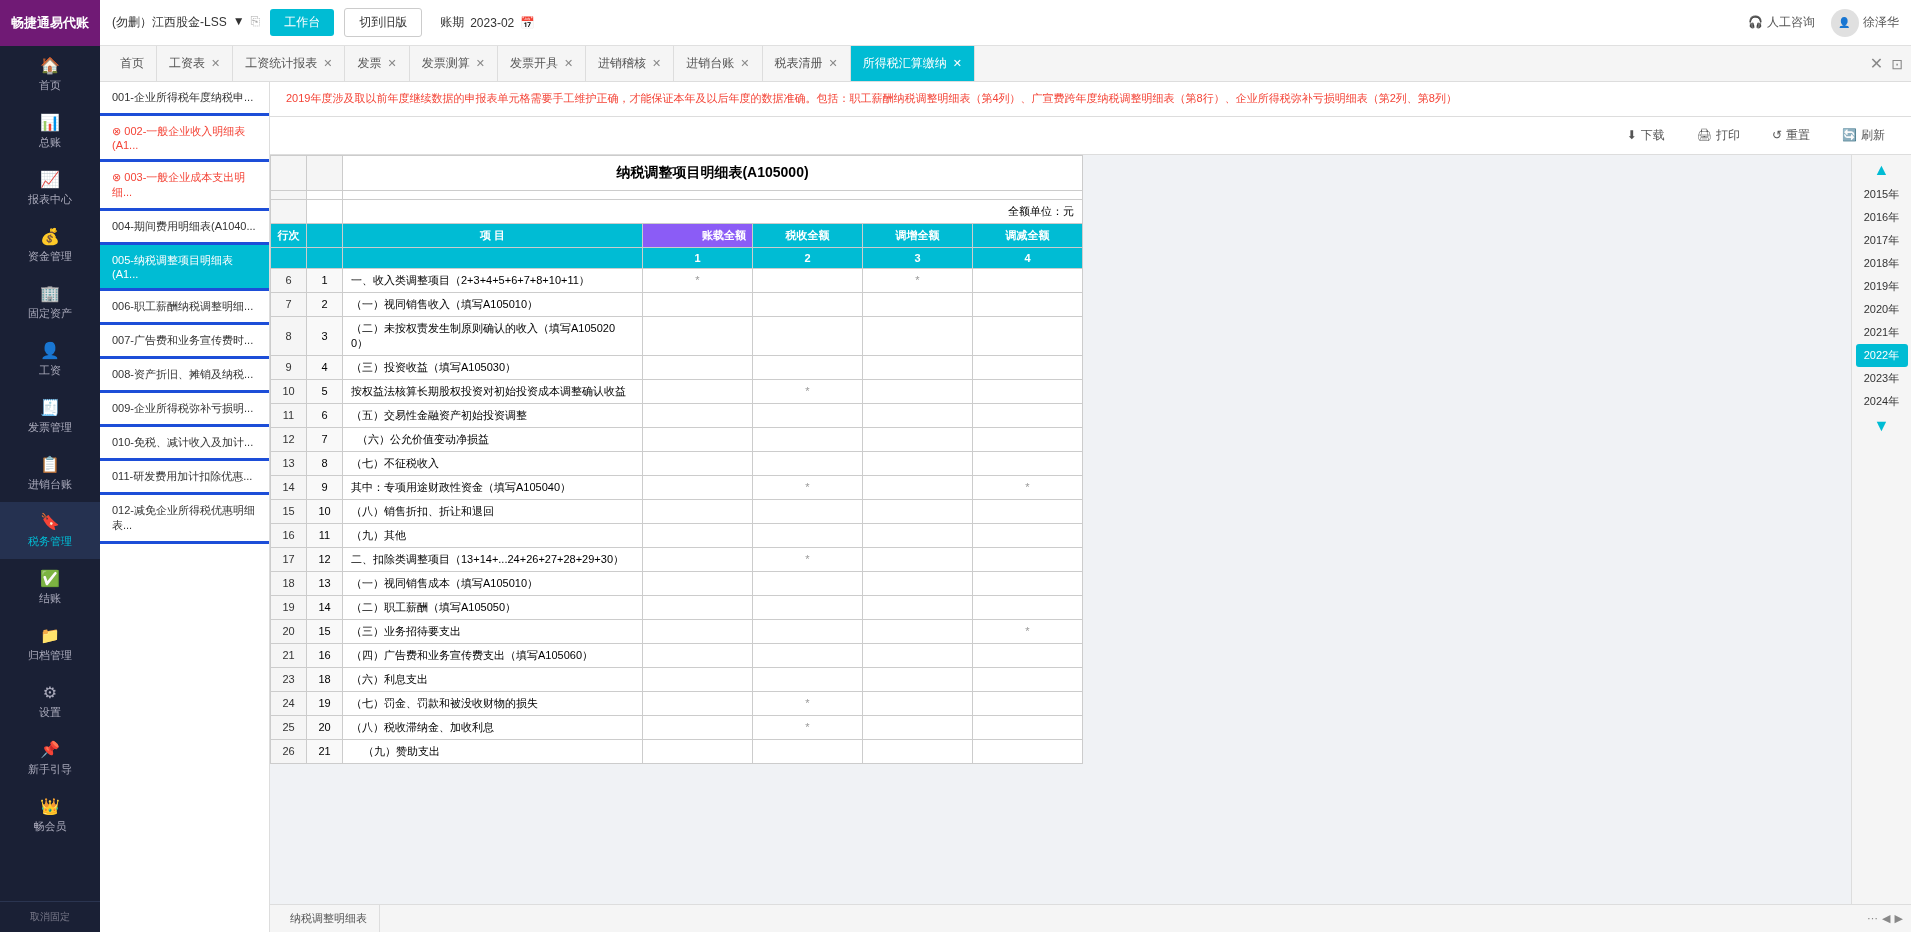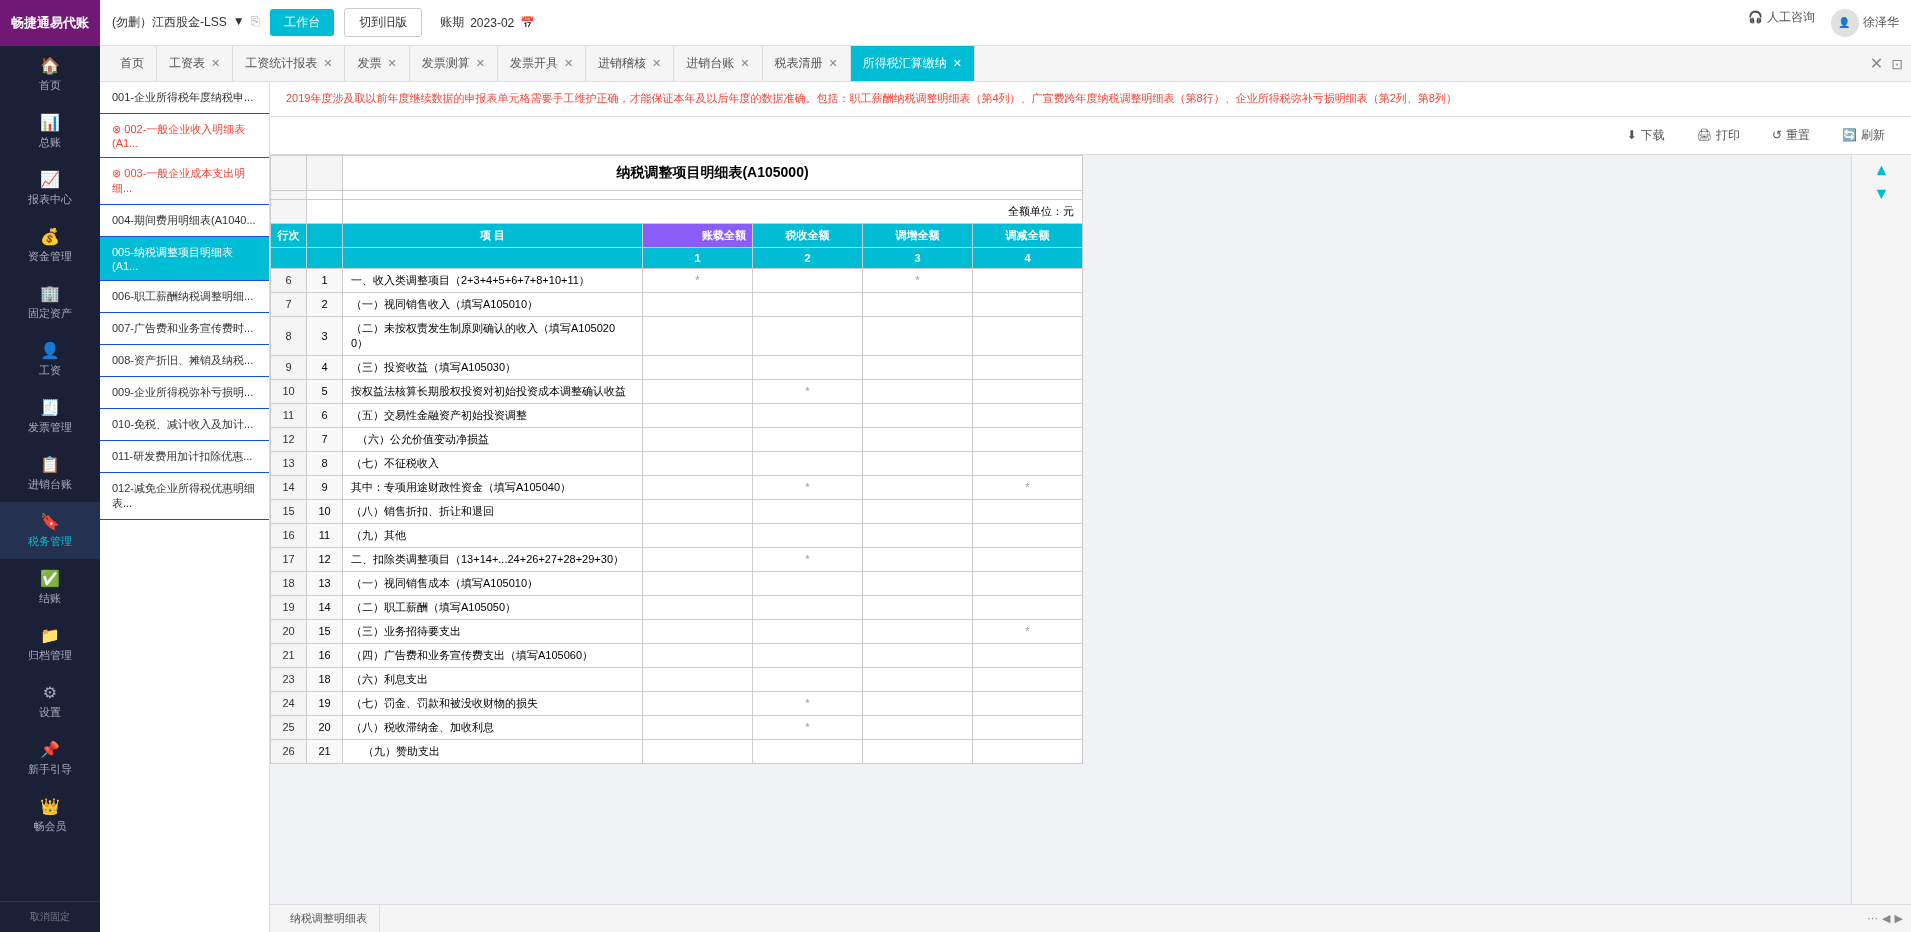--- a/index.html
+++ b/index.html
@@ -15,37 +15,37 @@
 
     
     .main { flex: 1; display: flex; flex-direction: column; overflow: hidden; }
 
     
     .topbar { background: #fff; height: 46px; display: flex; align-items: center; padding: 0 12px; gap: 10px; border-bottom: 1px solid #e0e0e0; flex-shrink: 0; }
     .topbar-company { display: flex; align-items: flex-start; gap: 6px; font-size: 12px; color: #333; }
     .topbar-btn { background: #00bcd4; color: #fff; border: none; border-radius: 3px; padding: 5px 14px; cursor: pointer; font-size: 12px; }
     .topbar-btn-outline { background: #fff; color: #333; border: 1px solid #ccc; border-radius: 3px; padding: 5px 14px; cursor: pointer; font-size: 12px; }
     .topbar-period { display: flex; align-items: center; gap: 6px; font-size: 12px; color: #333; margin-left: 8px; }
-    .topbar-right { margin-left: auto; display: flex; align-items: flex-start; gap: 16px; font-size: 12px; color: #555; }
+    .topbar-right { margin-left: auto; display: flex; align-items: center; gap: 16px; font-size: 12px; color: #555; }
     .topbar-avatar { width: 28px; height: 28px; border-radius: 50%; background: #e0e0e0; display: flex; align-items: center; justify-content: center; font-size: 10px; }
 
     
     .tabbar { background: #f5f5f5; height: 36px; display: flex; align-items: center; padding: 0 8px; border-bottom: 1px solid #ddd; flex-shrink: 0; overflow-x: auto; }
     .tab { display: flex; align-items: center; gap: 6px; padding: 0 12px; height: 36px; font-size: 12px; color: #555; cursor: pointer; white-space: nowrap; border-right: 1px solid #ddd; }
     .tab.active { background: #00bcd4; color: #fff; }
     .tab .close { color: #888; font-size: 11px; cursor: pointer; }
     .tab.active .close { color: #fff; }
     .tabbar-close-btn { margin-left: auto; display: flex; align-items: center; gap: 8px; color: #888; font-size: 16px; cursor: pointer; }
 
     
     .content { flex: 1; display: flex; overflow: hidden; }
 
     
     .left-panel { width: 170px; background: #fff; border-right: 1px solid #ddd; overflow-y: auto; flex-shrink: 0; }
-    .left-panel-item { padding: 8px 12px; font-size: 11px; color: #333; cursor: pointer; border-bottom: 1px solid #1d4ed8; }
+    .left-panel-item { padding: 8px 12px; font-size: 11px; color: #333; cursor: pointer; border-bottom: 3px solid #1d4ed8; }
     .left-panel-item.active { background: #00bcd4; color: #fff; }
     .left-panel-item.error { color: #f44336; }
 
     
     .main-content { flex: 1; display: flex; flex-direction: column; overflow: hidden; }
 
     
     .notice-bar { background: #fff; padding: 8px 16px; font-size: 11px; color: #f44336; border-bottom: 1px solid #ddd; line-height: 1.6; flex-shrink: 0; }
 
     
@@ -480,20 +480,32 @@
                   <td class="data-cell"><span class="asterisk"></span></td>
                   <td class="data-cell"><span class="asterisk"></span></td>
                   <td class="data-cell"><span class="asterisk"></span></td>
   </tr>
               </tbody>
           </table>
         </div>
 
         <div class="year-panel">
           <div class="year-nav">▲</div>
+          <div id="year-buttons-container">
+              <div class="year-btn">2015年</div>
+              <div class="year-btn">2016年</div>
+              <div class="year-btn">2017年</div>
+              <div class="year-btn">2018年</div>
+              <div class="year-btn">2019年</div>
+              <div class="year-btn">2020年</div>
+              <div class="year-btn">2021年</div>
+              <div class="year-btn active">2022年</div>
+              <div class="year-btn">2023年</div>
+              <div class="year-btn">2024年</div>
+            </div>
           <div class="year-nav">▼</div>
         </div>
       </div>
 
       <div class="bottom-tabbar">
         <div class="bottom-tab">纳税调整明细表</div>
         <div class="bottom-nav">
           <span>⋯</span>
           <span>◀</span>
           <span>▶</span>

